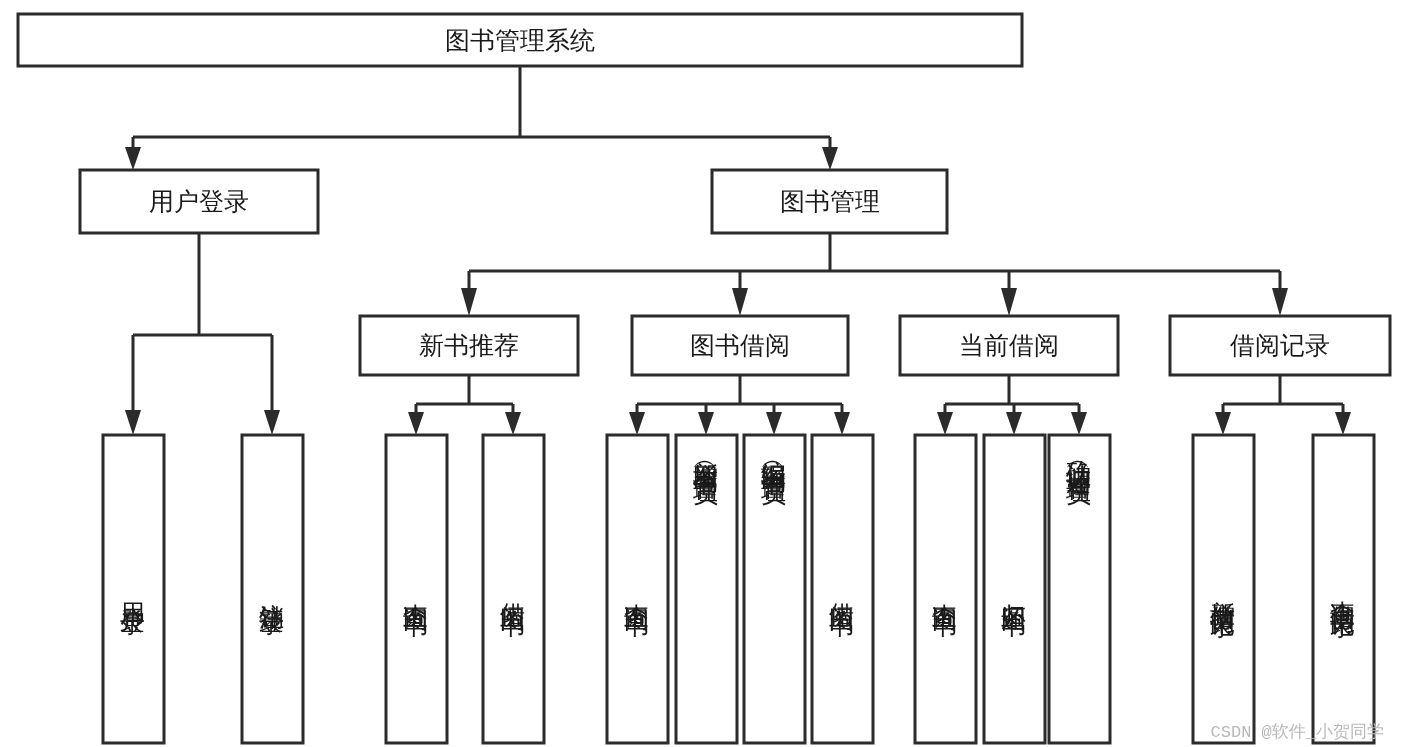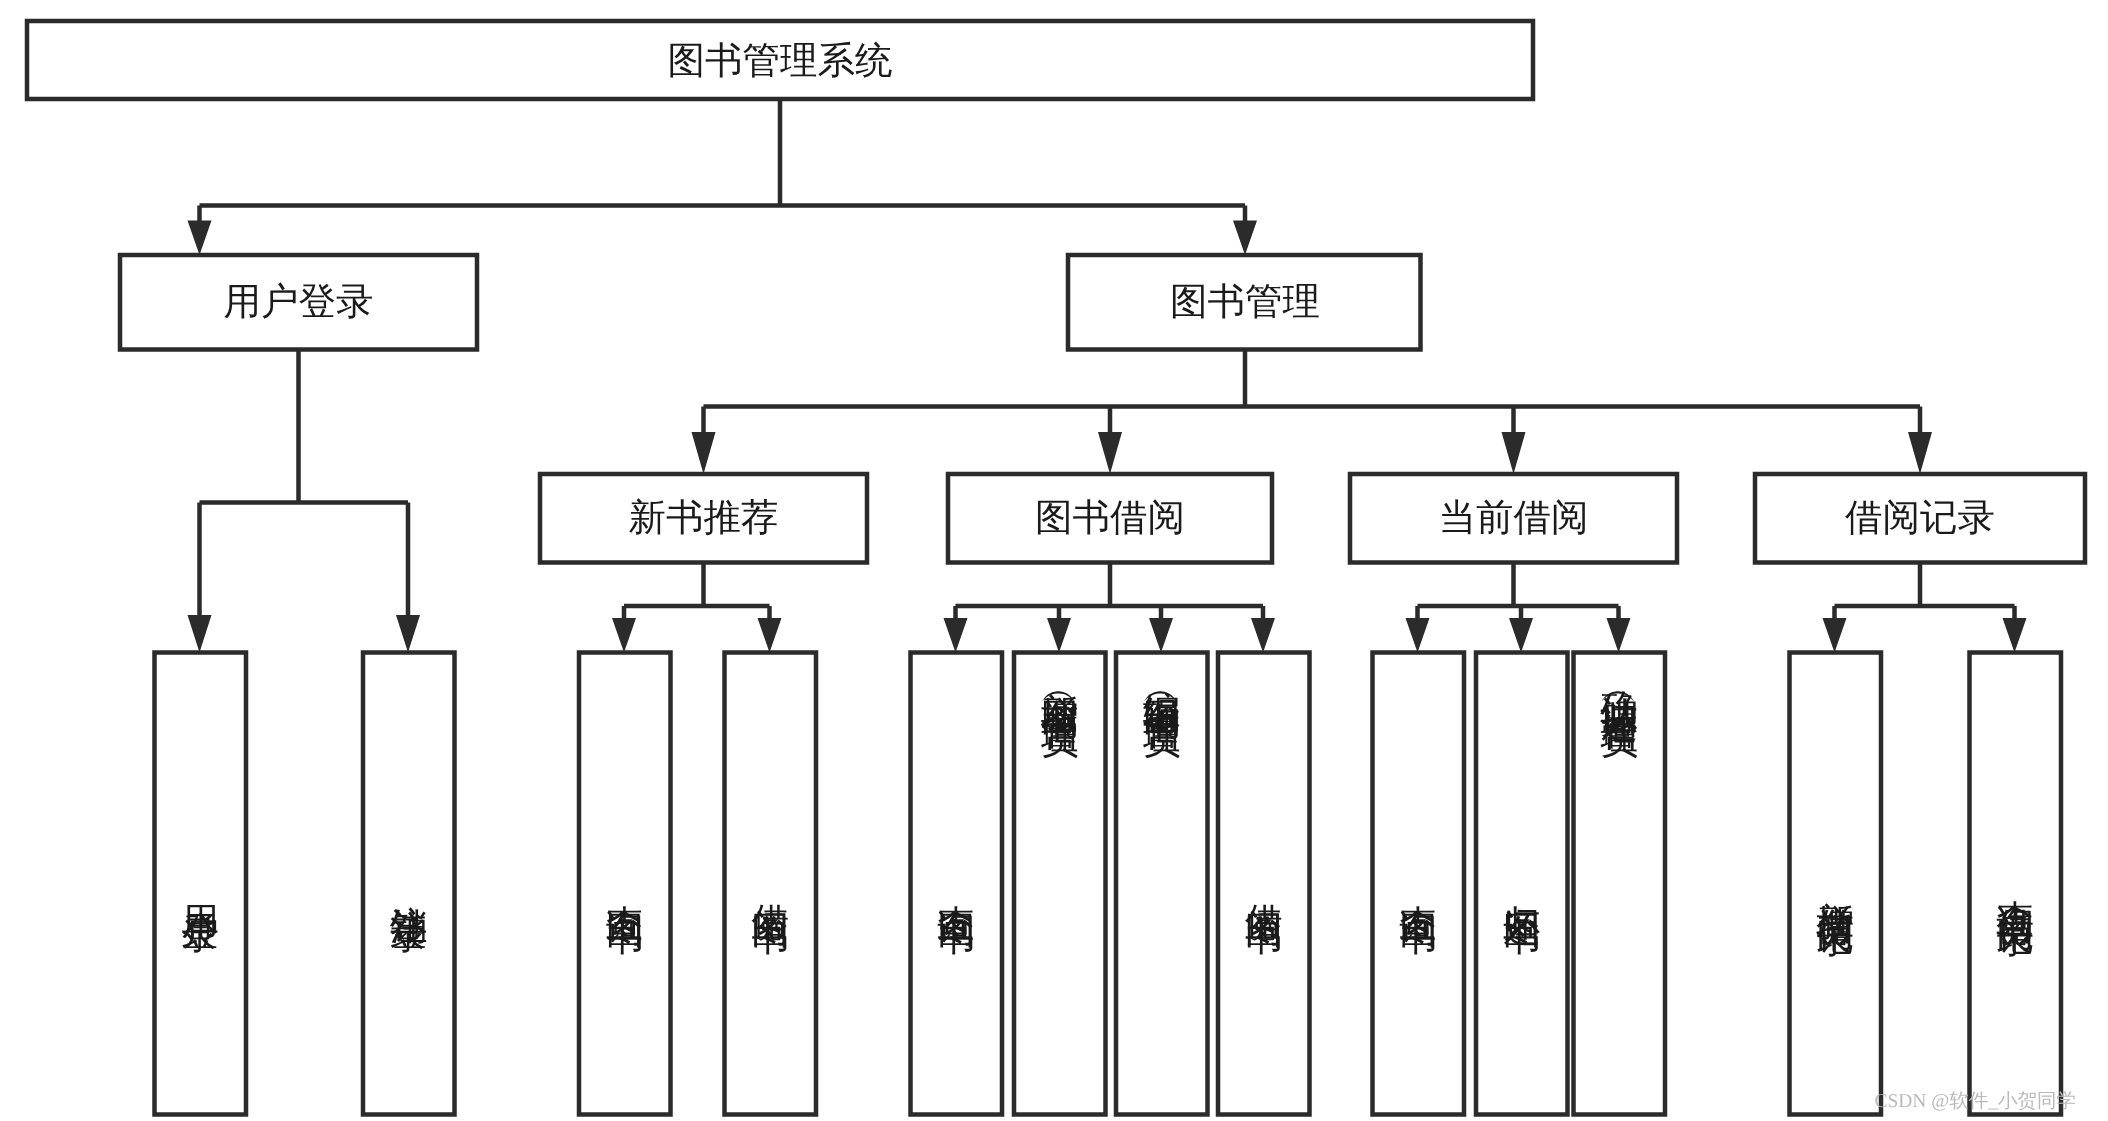--- a/index.html
+++ b/index.html
@@ -52,22 +52,22 @@
     fill: none;
   }
   .arrow-head {
     fill: #2b2b2b;
     stroke: none;
   }
   .watermark {
     position: absolute;
     right: 8px;
     bottom: 4px;
-    font-family: Liberation Serif, serif;
-    font-size: 13px;
+    font-family: Liberation Mono, monospace;
+    font-size: 17px;
     color: #b9b9b9;
     white-space: nowrap;
     user-select: none;
   }
 </style>
 </head>
 <body>
 
 <div id="diagram-root">
 

